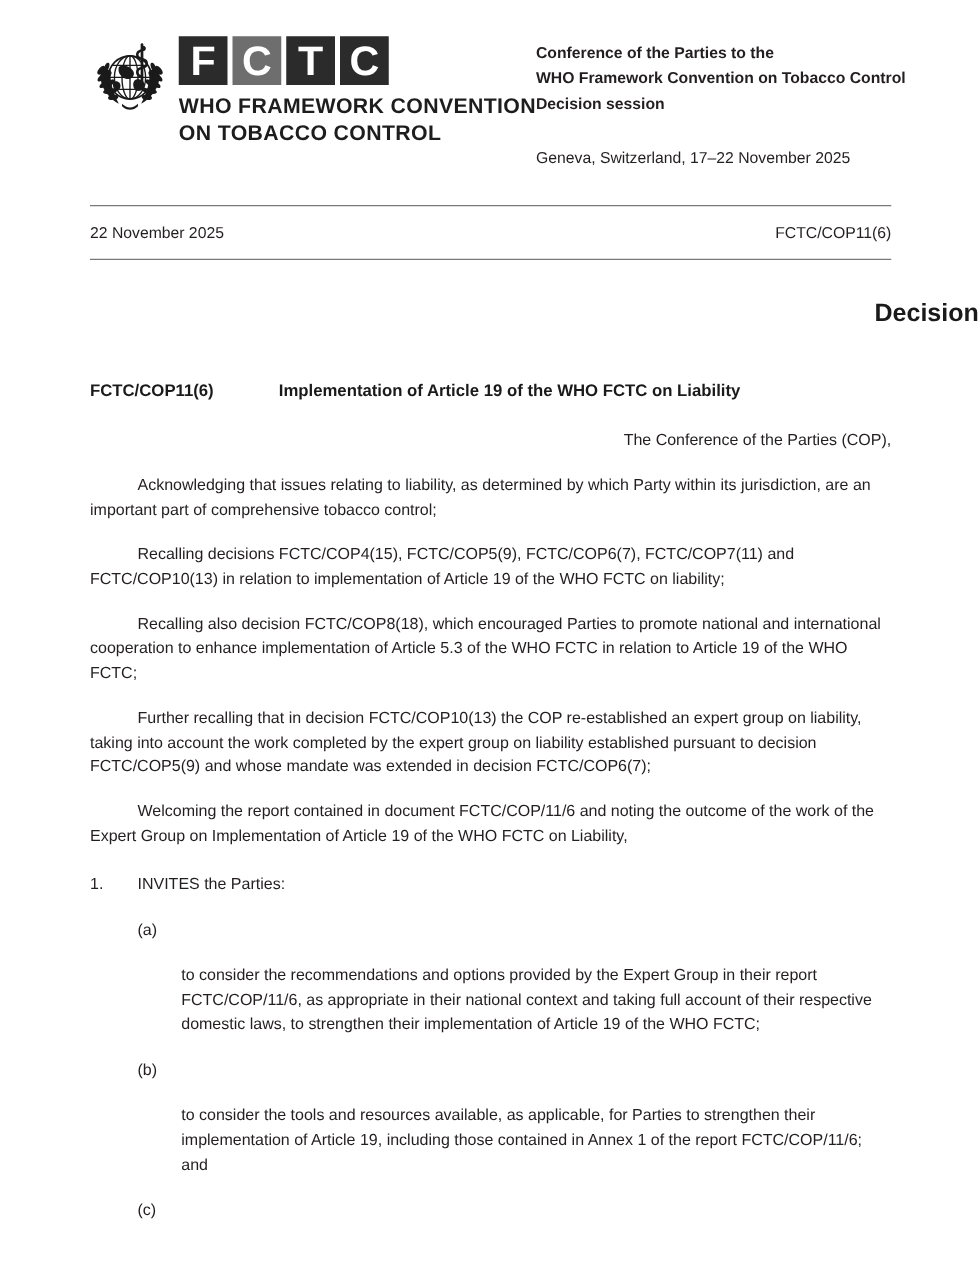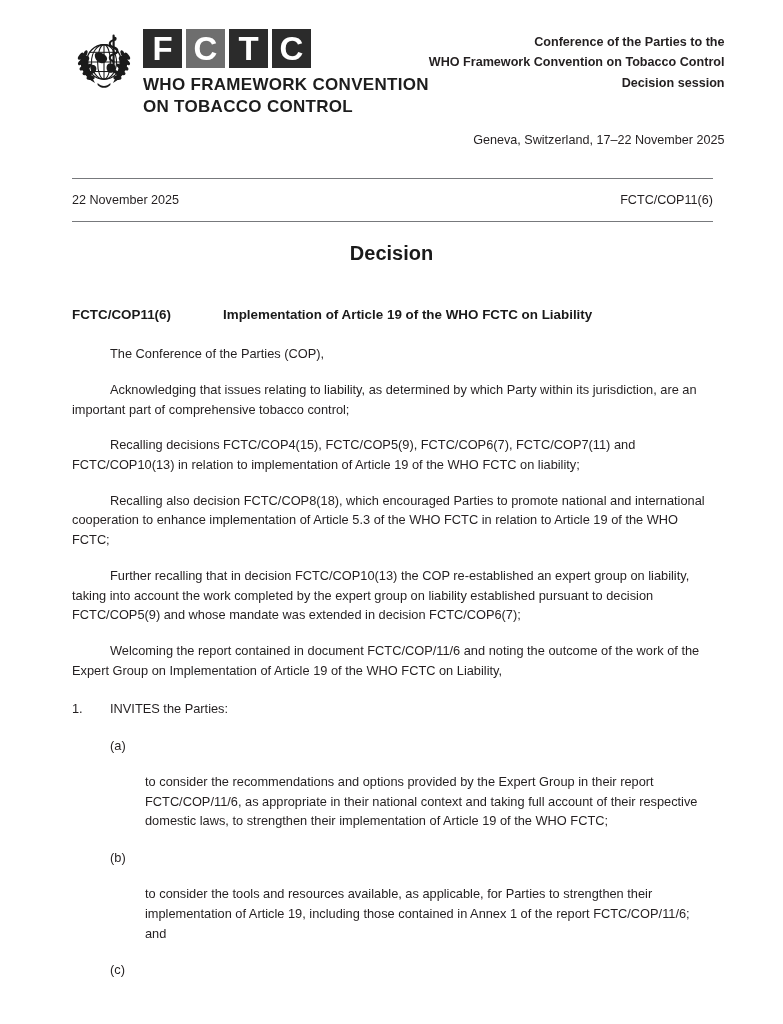--- a/index.html
+++ b/index.html
@@ -70,32 +70,31 @@
     font-size: 17px;
     font-weight: bold;
     letter-spacing: 0.3px;
     color: #1d1d1d;
     line-height: 1.28;
   }
   .fctc-tagline div { white-space: nowrap; }
 
   
   .conf-block {
-    text-align: right;
     padding-top: 6px;
   }
   .conf-line {
     font-size: 12.6px;
     font-weight: bold;
     color: #231f20;
     line-height: 1.62;
     white-space: nowrap;
   }
   .conf-venue {
-    margin-top: 40px;
+    margin-top: 26px;
     font-size: 12.6px;
     color: #231f20;
     white-space: nowrap;
   }
 
   
   .rule {
     height: 0;
     border: 0;
     border-top: 1.2px solid #77797c;
@@ -109,25 +108,25 @@
     justify-content: space-between;
     align-items: baseline;
     padding: 14px 70px 0 72px;
     font-size: 12.6px;
     color: #231f20;
     gap: 12px;
   }
 
   
   .decision-title {
-    text-align: center;
+    text-align: right;
     font-size: 20px;
     font-weight: bold;
     color: #1a1a1a;
-    margin-top: 20px;
+    margin-top: 32px;
   }
   .decision-heading {
     display: flex;
     margin-top: 42px;
     padding: 0 70px 0 72px;
     font-size: 13.4px;
     font-weight: bold;
     color: #1a1a1a;
   }
   .decision-heading .num { width: 151px; flex: 0 0 151px; }
@@ -136,21 +135,21 @@
   .body {
     padding: 0 70px 0 72px;
     font-size: 12.8px;
     line-height: 1.54;
     color: #231f20;
   }
   .para {
     margin-top: 16px;
     text-indent: 38px;
   }
-  .para.first { margin-top: 22px; }
+  .para.first { margin-top: 22px; text-align: right; }
 
   .numitem {
     display: flex;
     margin-top: 19px;
   }
   .numitem .marker {
     width: 38px;
     flex: 0 0 38px;
   }
   .numitem .content { flex: 1 1 auto; }

